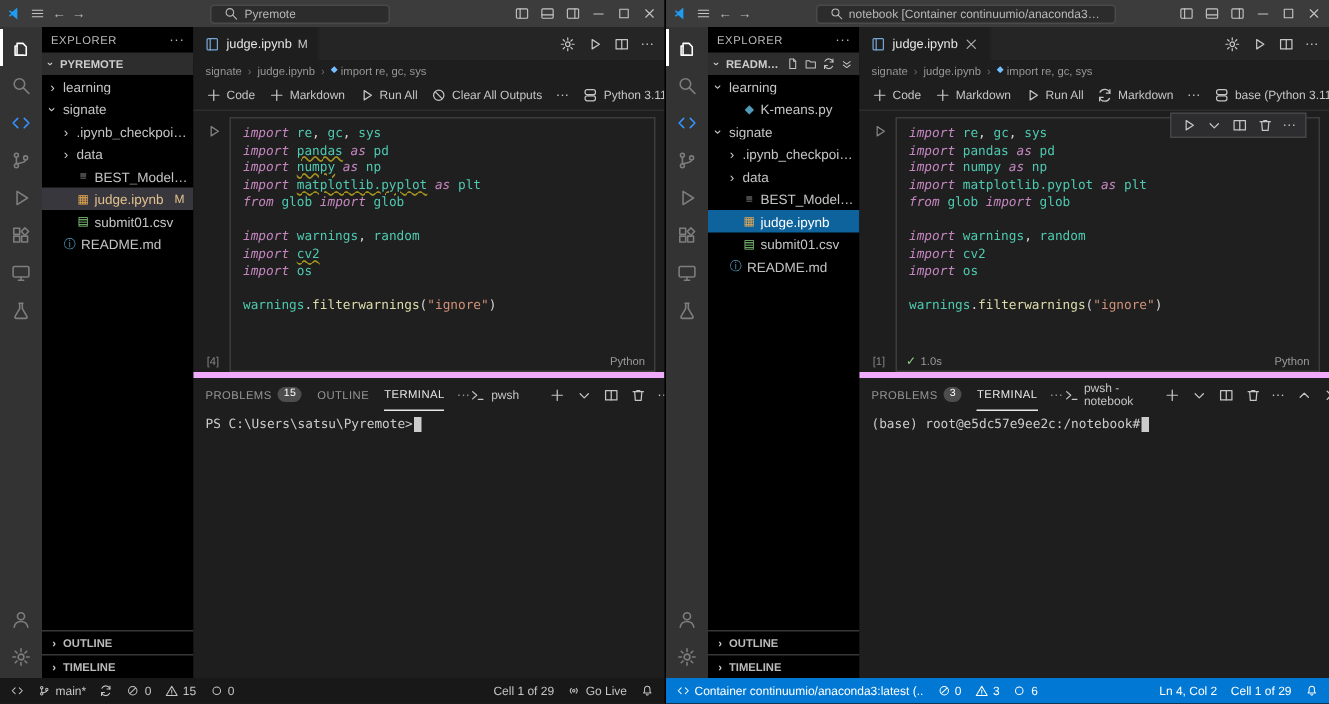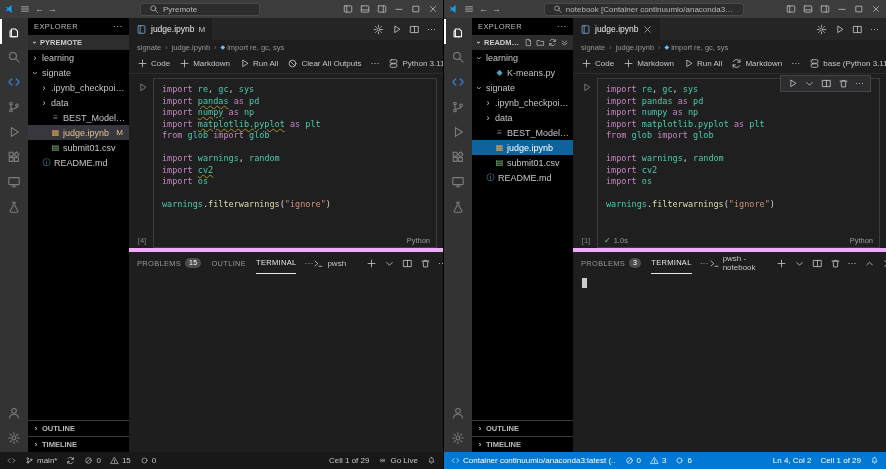--- a/index.html
+++ b/index.html
@@ -67,21 +67,21 @@
   .nbkernel{margin-left:auto;display:inline-flex;align-items:center;gap:3px;color:#c5c5c5;white-space:nowrap;}
   .cellwrap{flex:1;min-height:0;padding:4px 6px 0 2px;}
   .cellrow{display:flex;align-items:stretch;height:100%;}
   .gutter{flex:0 0 22px;display:flex;flex-direction:column;align-items:center;color:#848484;padding-top:4px;}
   .runbtn{cursor:pointer;}
   .exec{margin-top:auto;font-size:7.5px;color:#848484;padding-bottom:3px;}
   .cell{flex:1;border:1px solid #3c3c3c;background:#1f1f1f;position:relative;display:flex;flex-direction:column;min-width:0;}
   .celltoolbar{position:absolute;top:-4px;right:8px;background:#2d2d30;border:1px solid #454545;display:flex;gap:6px;padding:2px 6px;color:#c5c5c5;z-index:2;}
   .code{flex:1;font-family:"DejaVu Sans Mono","Liberation Mono",monospace;font-size:8.5px;line-height:11.5px;padding:5px 8px 2px 8px;white-space:pre;overflow:hidden;}
   .cline{min-height:11.5px;}
-  .tok-kw{color:#C586C0;}
+  .tok-kw{color:#C586C0;font-style:italic;}
   .tok-mod{color:#4EC9B0;}
   .tok-pl{color:#D4D4D4;}
   .tok-fn{color:#DCDCAA;}
   .tok-str{color:#CE9178;}
   .sq{text-decoration-line:underline;text-decoration-style:wavy;text-decoration-color:#a5951f;text-underline-offset:1px;}
   .cellfoot{flex:0 0 13px;display:flex;align-items:center;justify-content:space-between;padding:0 6px;font-size:7.5px;color:#9a9a9a;}
   .footl{display:inline-flex;align-items:center;gap:3px;}
   .okcheck{color:#89d185;font-size:8px;}
   
   .panel{flex:0 0 204px;border-top:4px solid #f0abfc;display:flex;flex-direction:column;min-height:0;}
@@ -487,20 +487,23 @@
                   </svg>
                 </span>
                 <span class="ico abtn">
                   <svg viewBox="0 0 16 16">
                     <path d="M4 4l8 8M12 4l-8 8"></path>
                   </svg>
                 </span>
               </span>
           </div>
         </div>
+        <div class="term">
+          <span>PS C:\Users\satsu\Pyremote&gt;</span><span class="cursor"></span>
+        </div>
       </div>
     </div>
   </div>
   <div class="statusbar sb-left-theme">
     <div class="status-left">
         <span class="sitem">
           <span class="ico">
             <svg viewBox="0 0 16 16">
               <path d="M5.5 4.5L2 8l3.5 3.5M10.5 4.5L14 8l-3.5 3.5"></path>
             </svg>
@@ -1014,21 +1017,21 @@
                 </span>
                 <span class="ico abtn">
                   <svg viewBox="0 0 16 16">
                     <path d="M4 4l8 8M12 4l-8 8"></path>
                   </svg>
                 </span>
               </span>
           </div>
         </div>
         <div class="term">
-          <span class="cursor"></span>
+          <span>(base) root@e5dc57e9ee2c:/notebook#</span><span class="cursor"></span>
         </div>
       </div>
     </div>
   </div>
   <div class="statusbar sb-right-theme">
     <div class="status-left">
         <span class="sitem">
           <span class="ico">
             <svg viewBox="0 0 16 16">
               <path d="M5.5 4.5L2 8l3.5 3.5M10.5 4.5L14 8l-3.5 3.5"></path>

